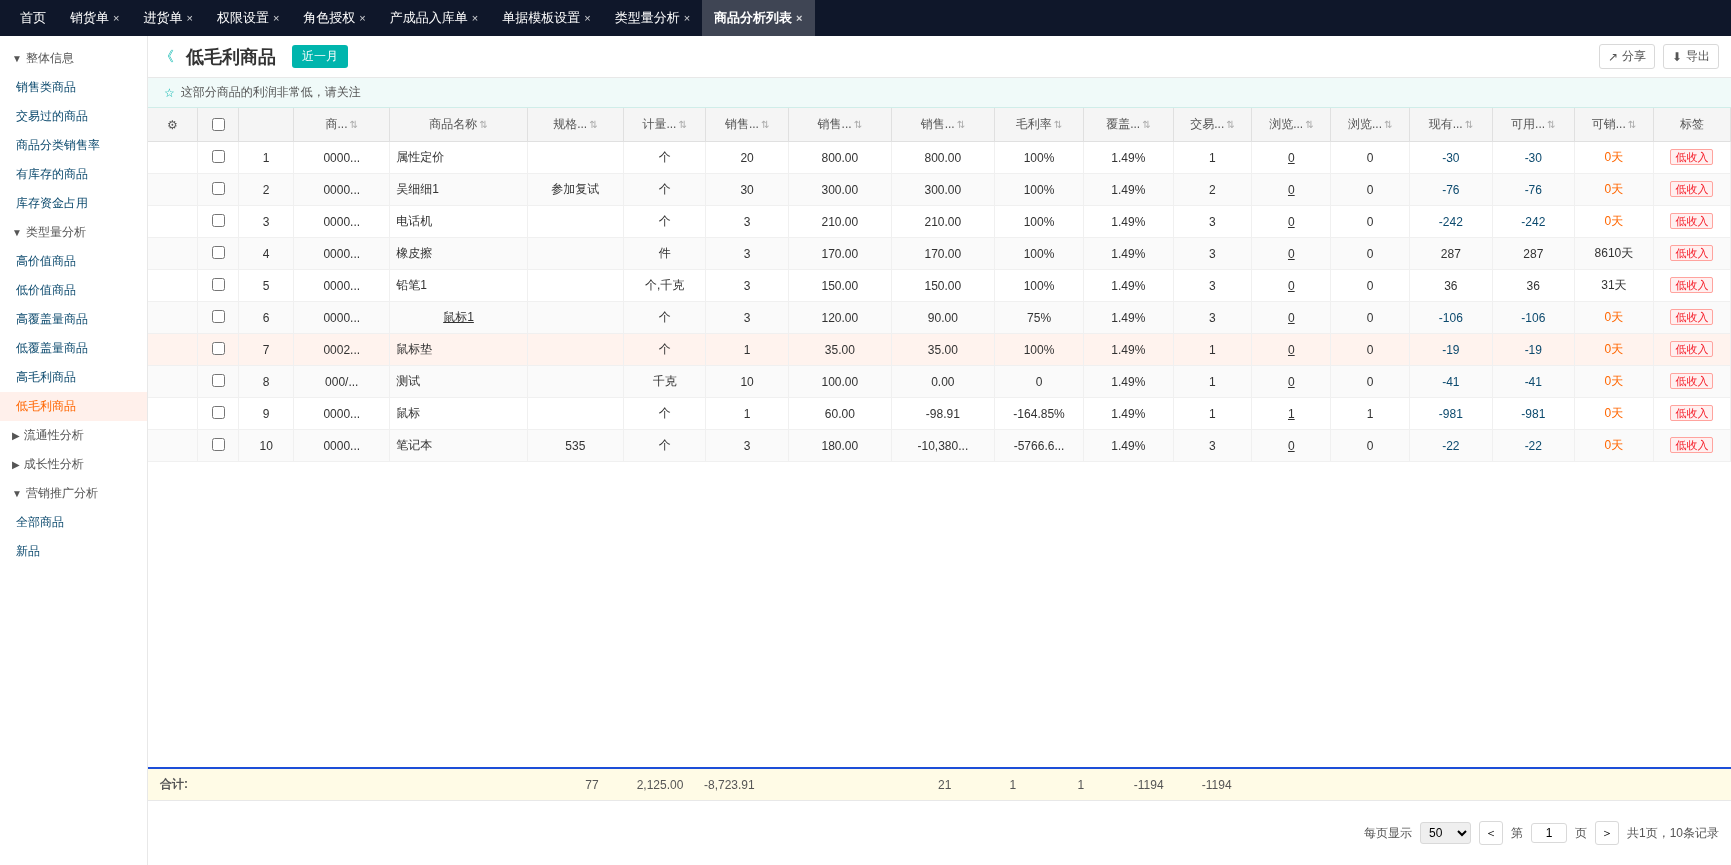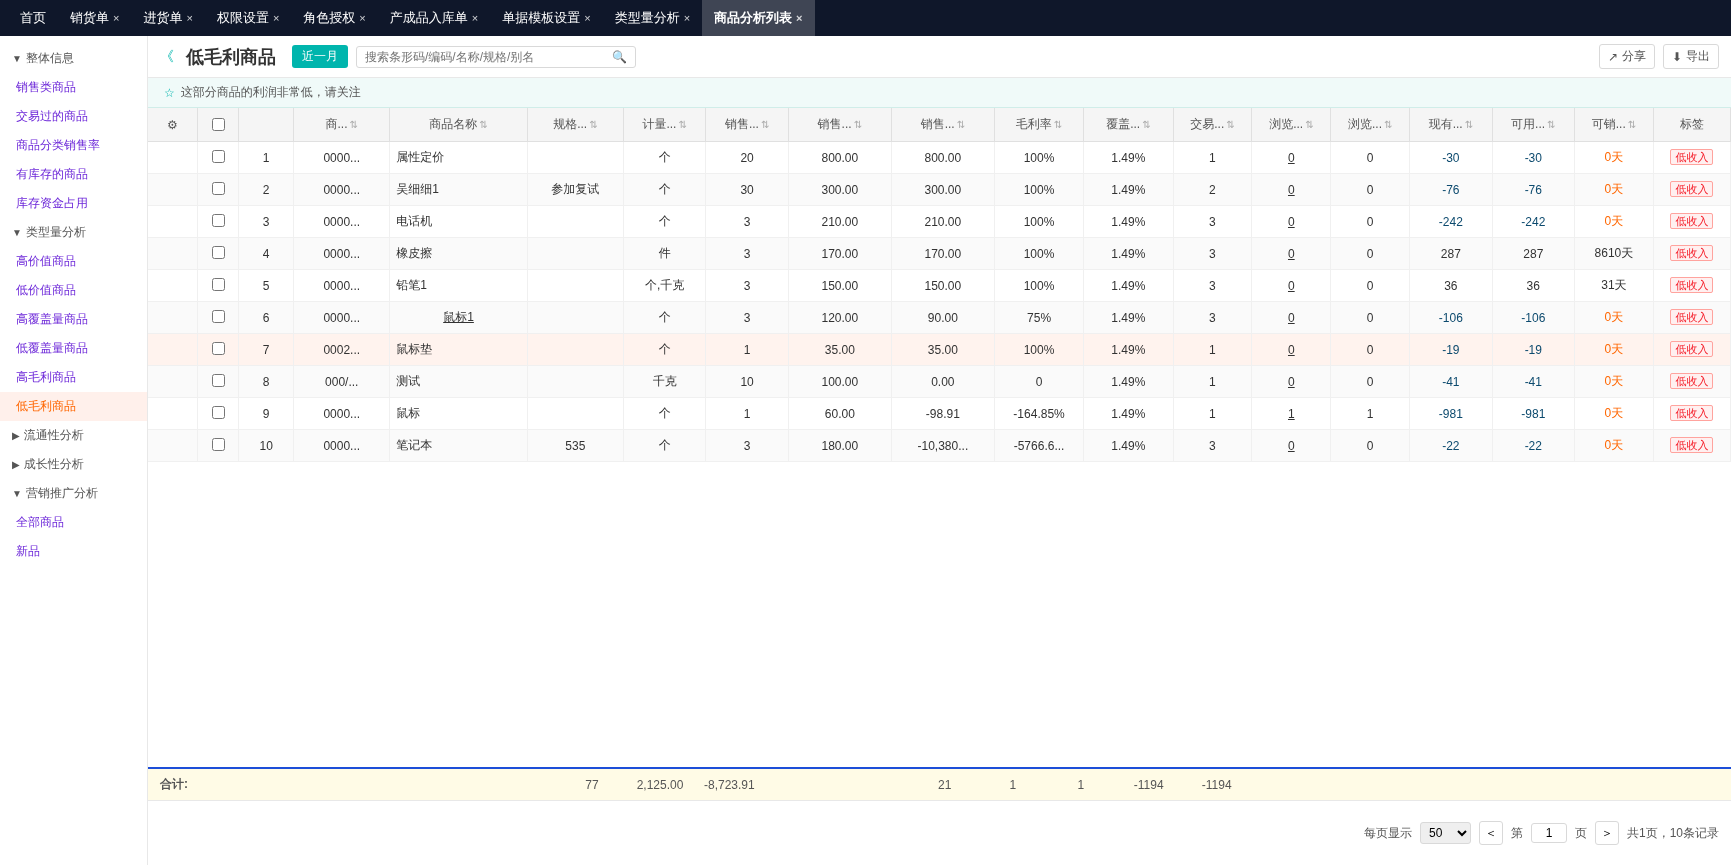--- a/index.html
+++ b/index.html
@@ -47,21 +47,21 @@
       align-items: center;
       padding: 6px 12px;
       font-size: 12px;
       color: #555;
       cursor: pointer;
     }
     .sidebar-group-title .arrow { margin-right: 4px; font-size: 10px; }
     .sidebar-item {
       padding: 6px 16px;
       font-size: 12px;
-      color: #6d28d9;
+      color: #0c4a6e;
       cursor: pointer;
       white-space: nowrap;
     }
     .sidebar-item.active { background: #fff0eb; color: #ff6600; }
 
     
     .content {
       flex: 1;
       display: flex;
       flex-direction: column;
@@ -395,24 +395,20 @@
       <span>新品</span>
     </div>
   </div>
 
   <div class="content">
 
     <div class="content-header">
       <span class="collapse-icon">《</span>
       <span class="content-title">低毛利商品</span>
       <button class="filter-btn">近一月</button>
-      <div class="search-box">
-        <input type="text" placeholder="搜索条形码/编码/名称/规格/别名" style="">
-        <span class="search-icon">🔍</span>
-      </div>
       <div class="header-right">
         <button class="header-btn">
           <span>↗</span>
           <span>分享</span>
         </button>
         <button class="header-btn">
           <span>⬇</span>
           <span>导出</span>
         </button>
       </div>

